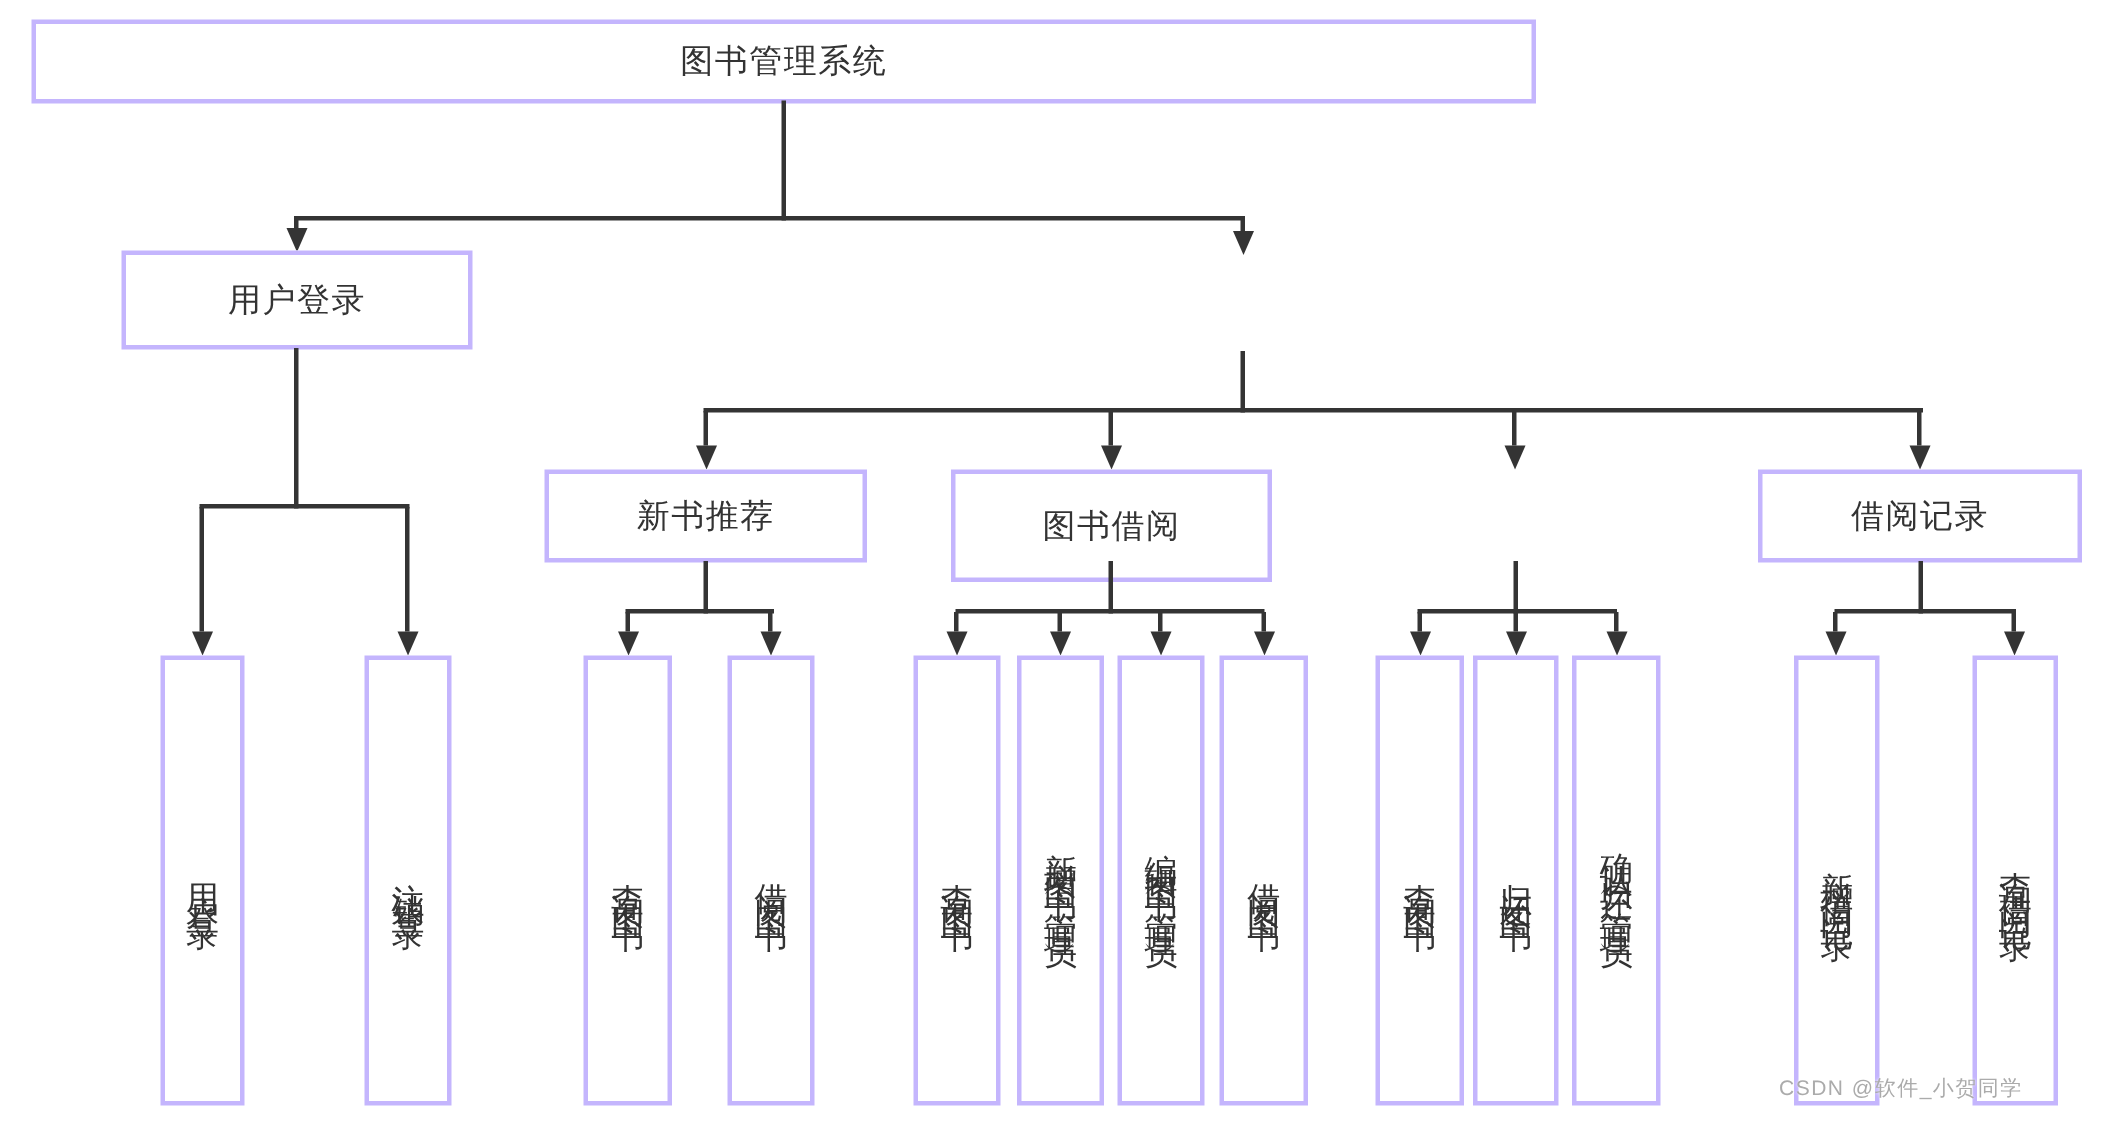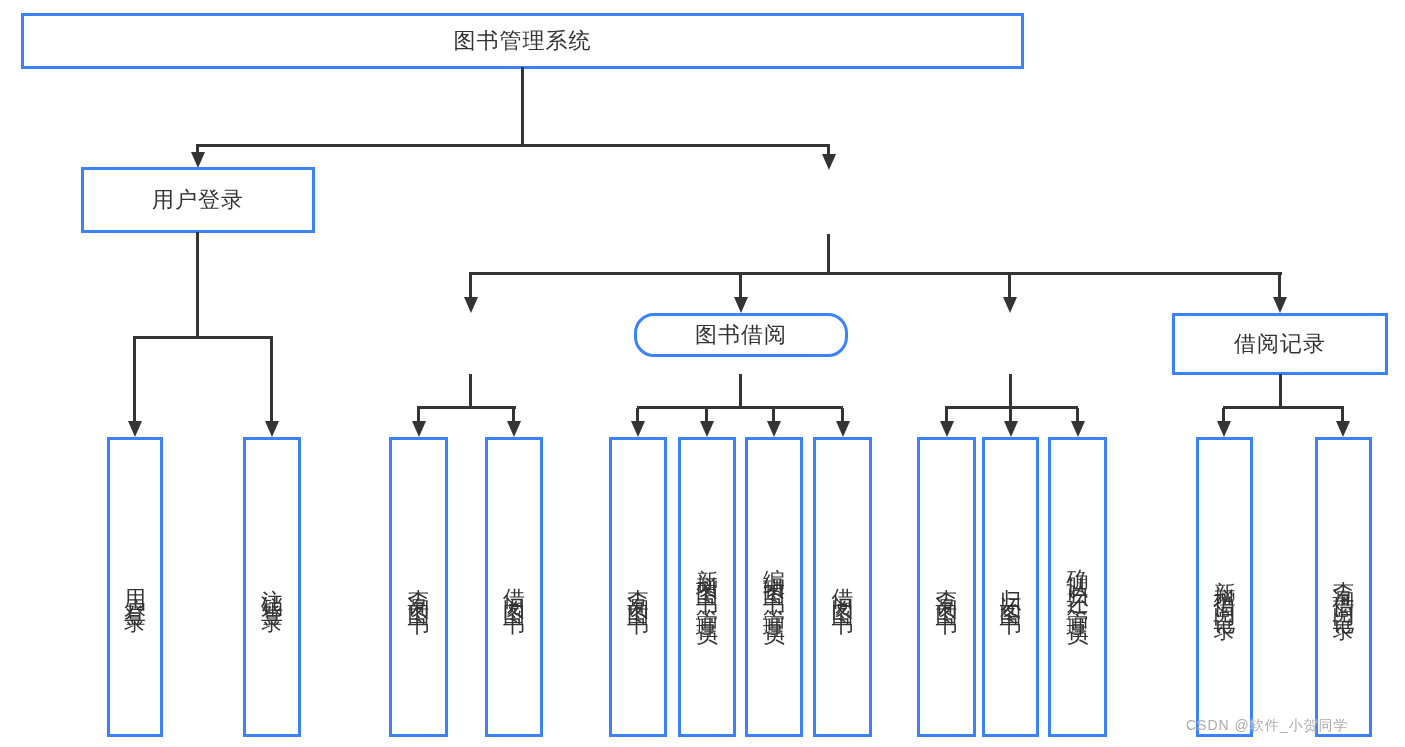--- a/index.html
+++ b/index.html
@@ -1,21 +1,21 @@
 <!DOCTYPE html>
 <html><head>
 <meta charset="utf-8">
 <style>
   html,body { margin:0; padding:0; background:#ffffff; }
   .canvas {
     position:relative; width:1405px; height:747px; background:#ffffff;
     font-family:"Liberation Sans","DejaVu Sans",sans-serif; color:#303030; overflow:hidden;
   }
   .box {
-    position:absolute; box-sizing:border-box; border:3px solid #3b82f6; background:#ffffff;
+    position:absolute; box-sizing:border-box; border:3px solid #c4b5fd; background:#ffffff;
     display:flex; align-items:center; justify-content:center;
     font-size:22px; letter-spacing:1px; color:#333333; text-align:center;
   }
   .vbox {
     writing-mode:vertical-rl; text-orientation:mixed; letter-spacing:8px;
     font-size:22px; line-height:1;
   }
   .hline, .vline { position:absolute; background:#343434; }
   .arrow { position:absolute; width:3px; background:#343434; }
   .arrow::after {
@@ -48,21 +48,22 @@
   <div class="arrow" style="left:133px; top:338px; height:83px;"></div>
   <div class="arrow" style="left:270px; top:338px; height:83px;"></div>
 
   <div class="vline" style="left:827px; top:234px; width:3px; height:41px;"></div>
   <div class="hline" style="left:469px; top:272px; width:813px; height:3px;"></div>
   <div class="arrow" style="left:469px; top:274px; height:23px;"></div>
   <div class="arrow" style="left:739px; top:274px; height:23px;"></div>
   <div class="arrow" style="left:1008px; top:274px; height:23px;"></div>
   <div class="arrow" style="left:1278px; top:274px; height:23px;"></div>
 
-  <div class="box" style="left:634px; top:313px; width:214px; height:44px;border-radius:20px;">图书借阅</div>
+  <div class="box" style="left:363px; top:313px; width:215px; height:62px;">新书推荐</div>
+  <div class="box" style="left:634px; top:313px; width:214px; height:75px;">图书借阅</div>
   <div class="box" style="left:1172px; top:313px; width:216px; height:62px;">借阅记录</div>
 
   <div class="vline" style="left:469px; top:374px; width:3px; height:35px;"></div>
   <div class="hline" style="left:417px; top:406px; width:99px; height:3px;"></div>
   <div class="arrow" style="left:417px; top:408px; height:13px;"></div>
   <div class="arrow" style="left:512px; top:408px; height:13px;"></div>
 
   <div class="vline" style="left:739px; top:374px; width:3px; height:35px;"></div>
   <div class="hline" style="left:637px; top:406px; width:206px; height:3px;"></div>
   <div class="arrow" style="left:636px; top:408px; height:13px;"></div>

